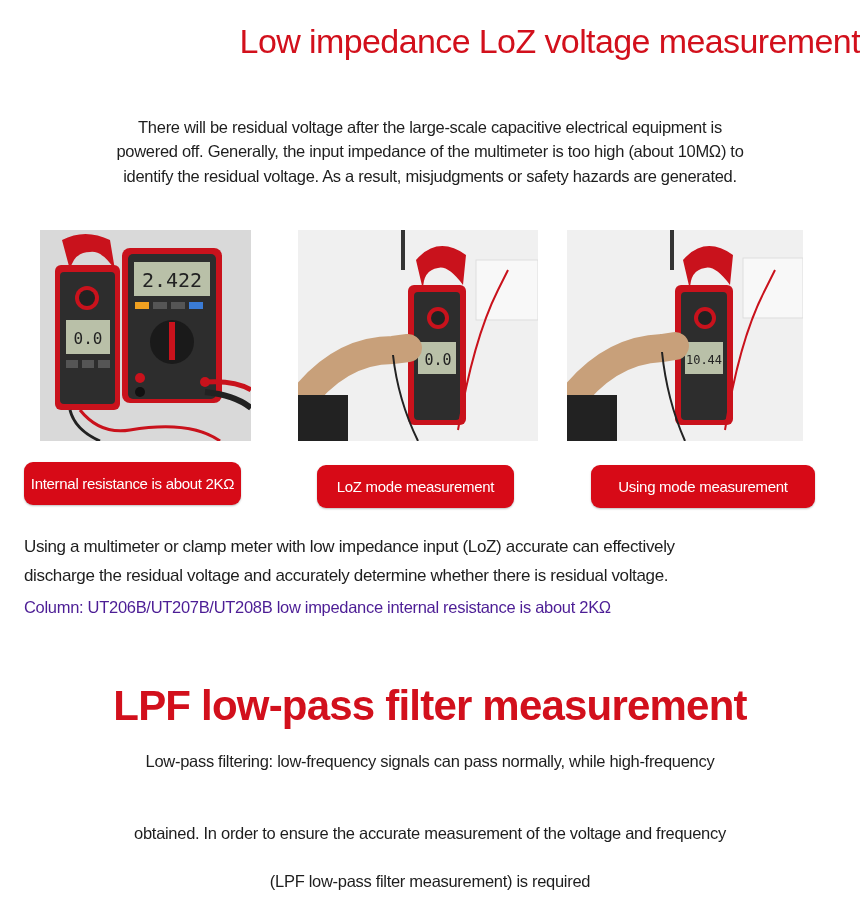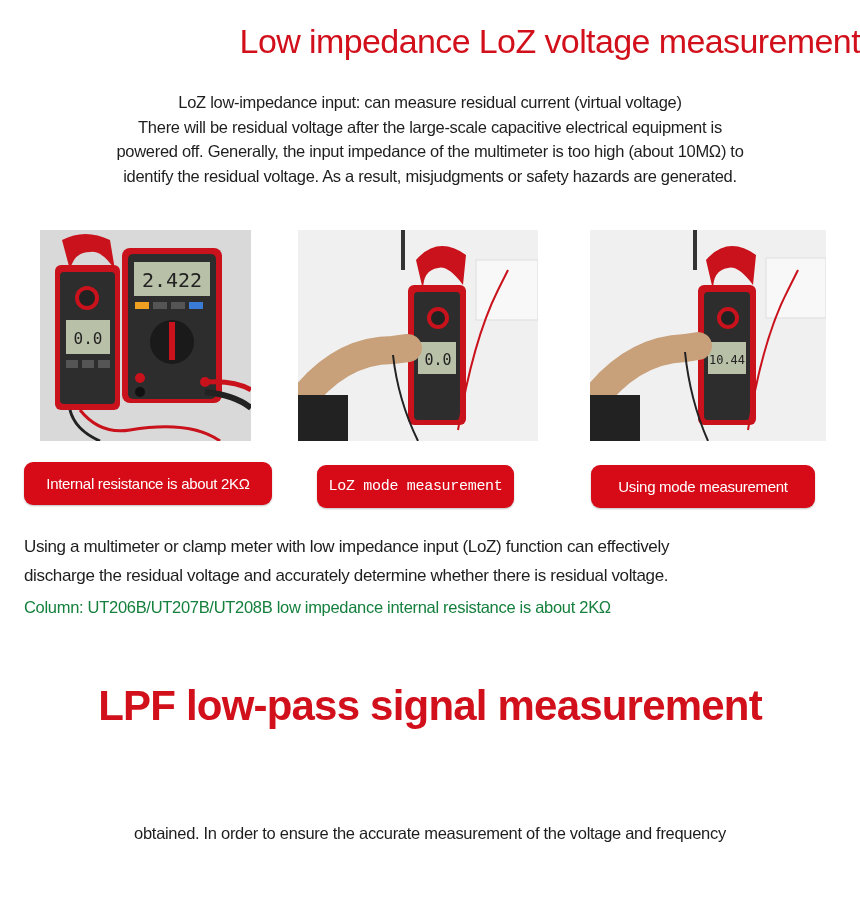--- a/index.html
+++ b/index.html
@@ -6,42 +6,42 @@
   body { width:860px; height:917px; position:relative; overflow:hidden;
          font-family:"Liberation Sans", "DejaVu Sans", sans-serif; color:#222; }
   .abs { position:absolute; }
   .h1 { left:0; width:860px; top:22px; text-align:right; color:#d2101c;
         font-size:34px; letter-spacing:-0.6px; font-weight:normal; margin:0; }
   .intro { left:40px; width:780px; top:90px; text-align:center;
            font-size:16.5px; line-height:24.5px; letter-spacing:-0.3px; color:#1e1e1e; margin:0; }
   .photo { top:230px; height:211px; background:#e9e9e9; overflow:hidden; }
   .p1 { left:40px; width:211px; background:#dcdcdc; }
   .p2 { left:298px; width:240px; background:#f2f2f2; }
-  .p3 { left:590px; width:236px; background:#fdba74; }
+  .p3 { left:567px; width:236px; background:#fdba74; }
   .badge { background:#d70a17; color:#fff; border-radius:9px; height:43px;
            display:flex; align-items:center; justify-content:center;
            font-size:15px; letter-spacing:-0.3px; box-shadow:0 1px 2px rgba(0,0,0,.25); }
-  .b1 { left:24px; top:462px; width:248px; }
-  .b2 { left:317px; top:465px; width:197px;font-family:Liberation Mono, monospace; }
+  .b1 { left:24px; top:462px; width:217px; }
+  .b2 { left:317px; top:465px; width:197px; }
   .b3 { left:591px; top:465px; width:224px; }
   .para { left:24px; width:820px; top:532px; font-size:17px; line-height:29px;
           letter-spacing:-0.35px; color:#1e1e1e; margin:0; }
-  .note { left:24px; top:598px; font-size:16.5px; color:#15803d; letter-spacing:-0.3px; margin:0; }
+  .note { left:24px; top:598px; font-size:16.5px; color:#4c1d95; letter-spacing:-0.3px; margin:0; }
   .h2 { left:0; width:860px; top:682px; text-align:center; color:#d2101c;
         font-size:42px; font-weight:bold; letter-spacing:-0.8px; margin:0; }
   .lpf { left:60px; width:740px; top:749px; text-align:center; font-size:16.5px;
          line-height:24px; letter-spacing:-0.3px; color:#1e1e1e; margin:0; }
 </style>
 </head>
 <body>
 
 <h1 class="abs h1">Low impedance LoZ voltage measurement</h1>
 
 <p class="abs intro">
-  <span>LoZ low-impedance input: can measure residual current (virtual voltage)</span><br>
+  <br>
   <span>There will be residual voltage after the large-scale capacitive electrical equipment is</span><br>
   <span>powered off. Generally, the input impedance of the multimeter is too high (about 10MΩ) to</span><br>
   <span>identify the residual voltage. As a result, misjudgments or safety hazards are generated.</span>
 </p>
 
 <div class="abs photo p1">
   <svg width="211" height="211" viewBox="0 0 211 211">
     <rect width="211" height="211" fill="#d9d9d9"></rect>
 
     <path d="M22 10 Q45 -2 70 10 L75 40 Q62 20 50 22 Q34 22 30 40 Z" fill="#c9121c"></path>
@@ -111,27 +111,28 @@
     <rect x="0" y="165" width="50" height="46" fill="#222"></rect>
     <path d="M95 122 Q100 170 118 211" stroke="#222" stroke-width="2" fill="none"></path>
   </svg>
 </div>
 
 <div class="abs badge b1">Internal resistance is about 2KΩ</div>
 <div class="abs badge b2">LoZ mode measurement</div>
 <div class="abs badge b3">Using mode measurement</div>
 
 <p class="abs para">
-  <span>Using a multimeter or clamp meter with low impedance input (LoZ) function can effectively</span><br>
+  <span>Using a multimeter or clamp meter with low impedance input (LoZ) accurate can effectively</span><br>
   <span>discharge the residual voltage and accurately determine whether there is residual voltage.</span>
 </p>
 
 <p class="abs note">Column: UT206B/UT207B/UT208B low impedance internal resistance is about 2KΩ</p>
 
-<h2 class="abs h2">LPF low-pass signal measurement</h2>
+<h2 class="abs h2">LPF low-pass filter measurement</h2>
 
 <p class="abs lpf">
-  <br>
+  <span>Low-pass filtering: low-frequency signals can pass normally, while high-frequency</span><br>
   <br>
   <br>
   <span>obtained. In order to ensure the accurate measurement of the voltage and frequency</span><br>
   <br>
+  <span>(LPF low-pass filter measurement) is required</span>
 </p>
 
 </body></html>

